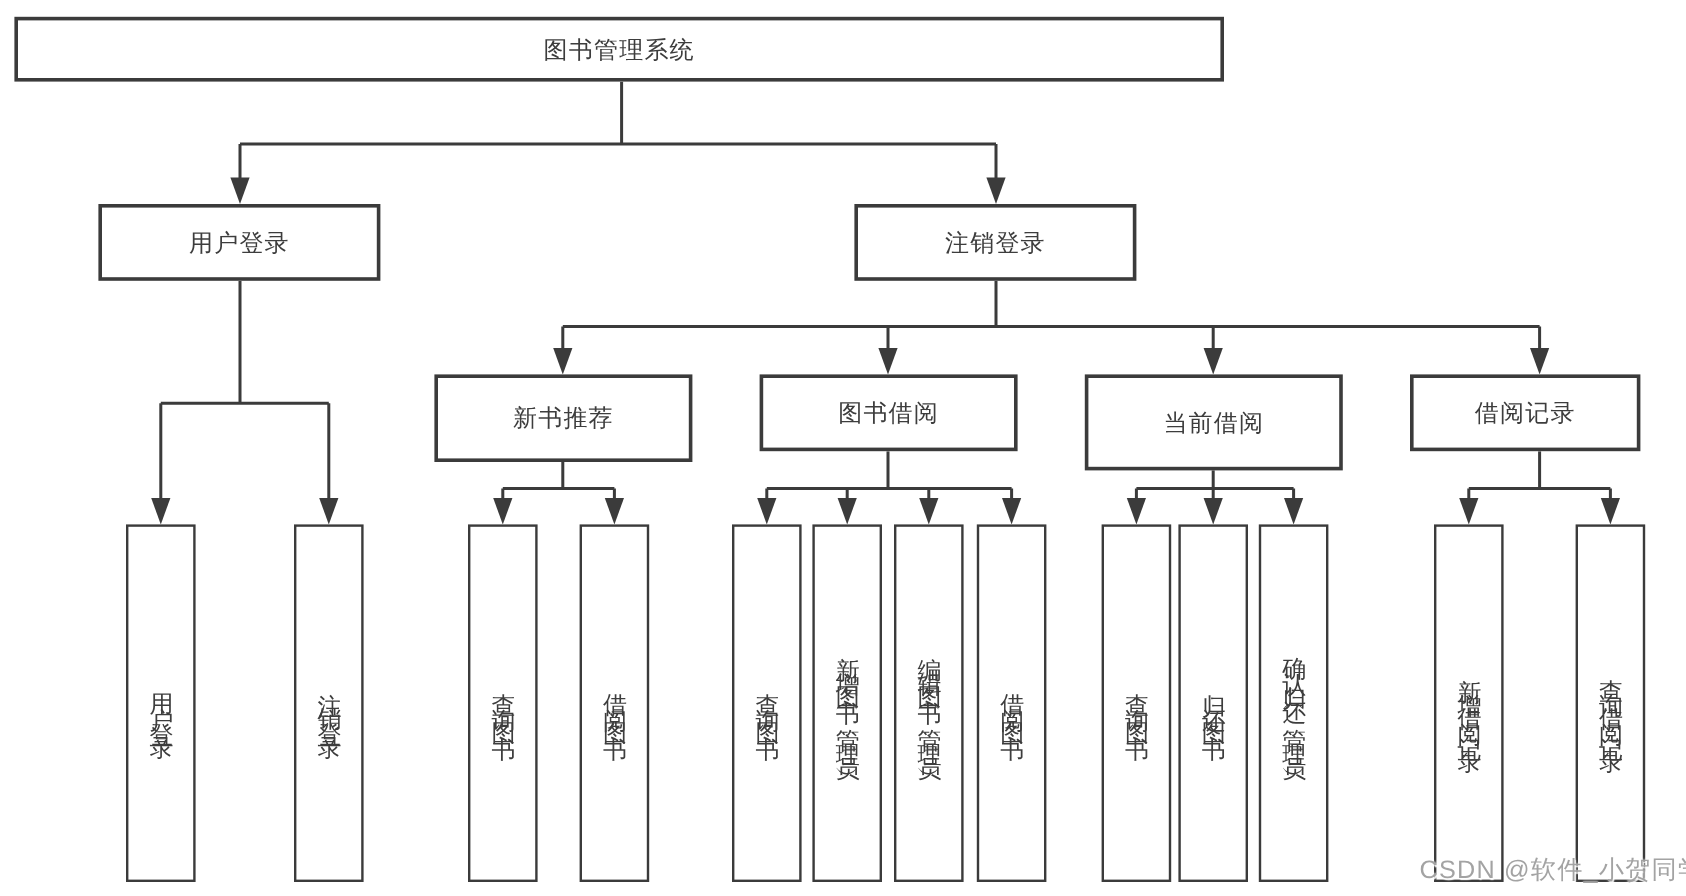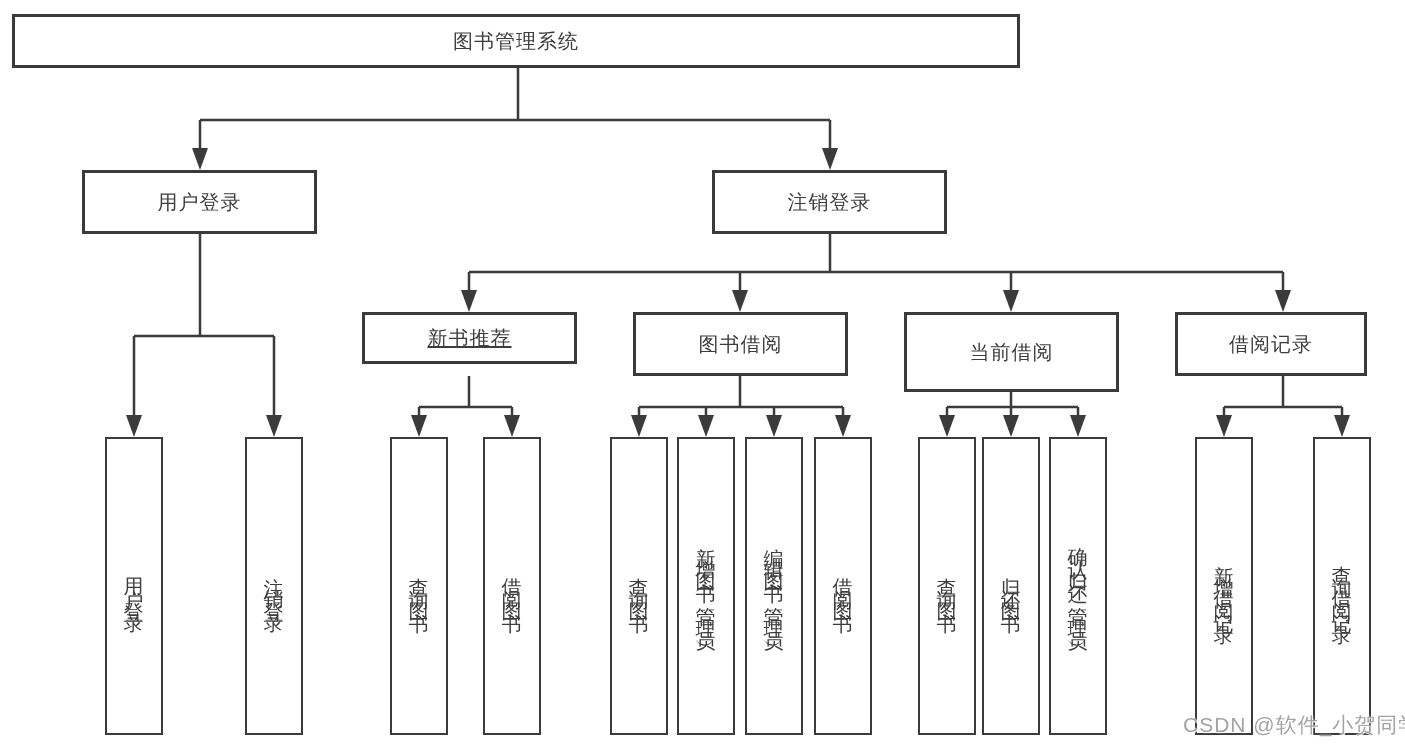--- a/index.html
+++ b/index.html
@@ -73,21 +73,21 @@
     <span>图书管理系统</span>
   </div>
 
   <div class="box" style="left:82px;top:170px;width:235px;height:64px;">
     <span>用户登录</span>
   </div>
   <div class="box" style="left:712px;top:170px;width:235px;height:64px;">
     <span>注销登录</span>
   </div>
 
-  <div class="box" style="left:362px;top:312px;width:215px;height:52px;text-decoration:underline;">
+  <div class="box" style="left:362px;top:312px;width:215px;height:73px;">
     <span>新书推荐</span>
   </div>
   <div class="box" style="left:633px;top:312px;width:215px;height:64px;">
     <span>图书借阅</span>
   </div>
   <div class="box" style="left:904px;top:312px;width:215px;height:80px;">
     <span>当前借阅</span>
   </div>
   <div class="box" style="left:1175px;top:312px;width:192px;height:64px;">
     <span>借阅记录</span>

